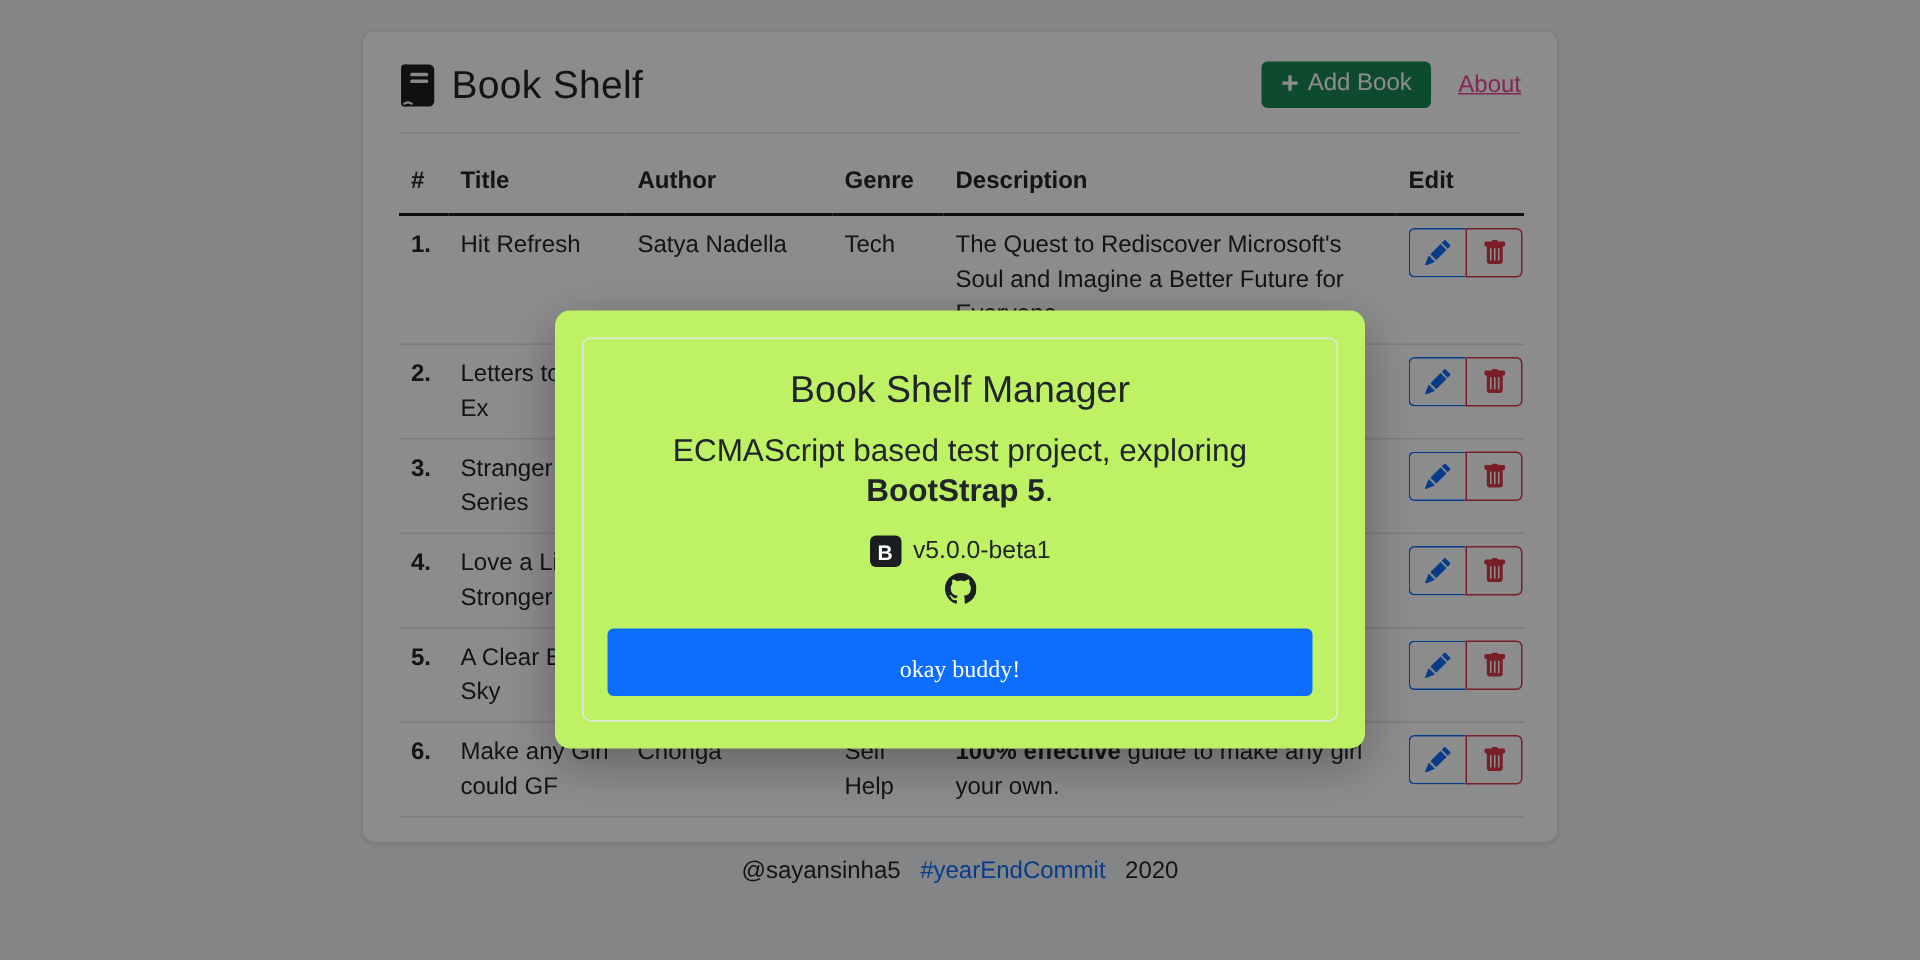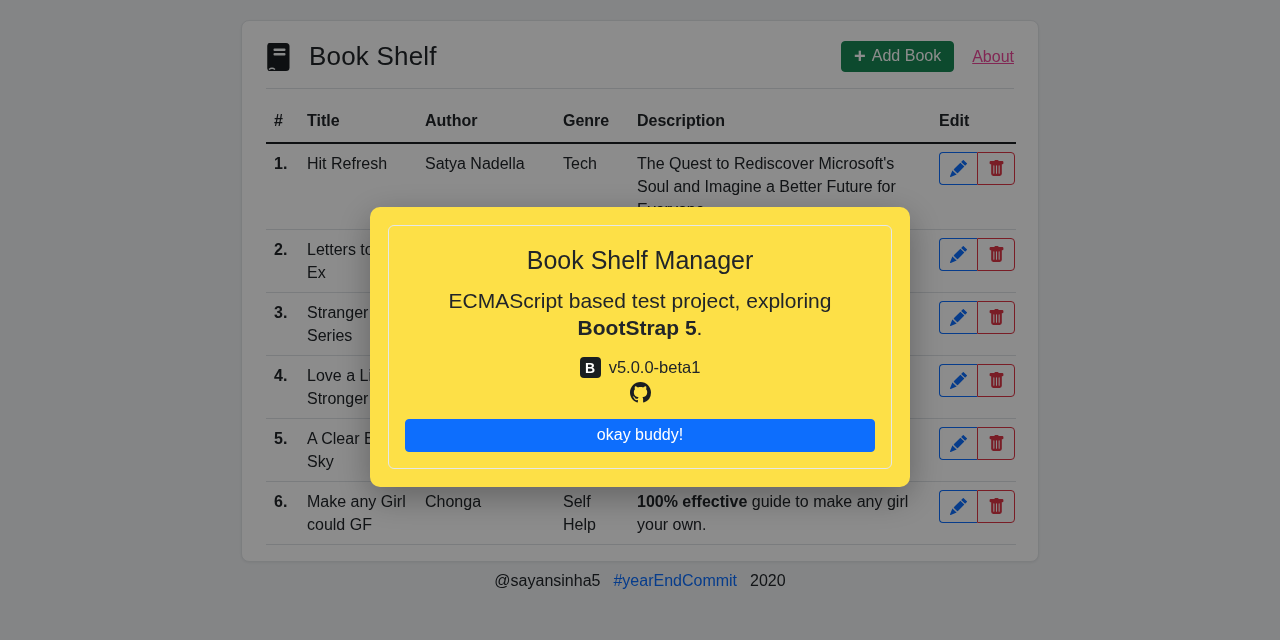--- a/index.html
+++ b/index.html
@@ -19,21 +19,20 @@
     background: #fff;
     border: 1px solid #e2e5e8;
     border-radius: 8px;
     padding: 0 24px 16px;
     box-shadow: 0 1px 3px rgba(0,0,0,.06);
   }
   .card-header {
     display: flex; align-items: center;
     padding: 20px 0 16px;
     border-bottom: 1px solid #dee2e6;
-    gap: 8px;
   }
   .app-icon { width: 25px; height: 30px; flex: 0 0 auto; }
   .app-title { font-size: 26px; font-weight: 400; margin: 0 0 0 10px; letter-spacing: .2px; }
   .header-right { margin-left: auto; display: flex; align-items: center; gap: 18px; }
   .btn-add {
     display: inline-flex; align-items: center; gap: 6px;
     background: #198754; border: 1px solid #198754; color: #fff;
     font-size: 16px; font-family: inherit;
     padding: 5px 12px 6px; border-radius: 4px; cursor: pointer;
   }
@@ -73,21 +72,21 @@
   
   .backdrop {
     position: fixed; inset: 0;
     background: rgba(0,0,0,0.45);
     z-index: 10;
   }
   .modal {
     position: fixed; top: 207px; left: 50%;
     transform: translateX(-50%);
     width: 540px; z-index: 20;
-    background: #fde047; border-radius: 10px;
+    background: #bef264; border-radius: 10px;
     box-shadow: 0 10px 35px rgba(0,0,0,.3);
     padding: 18px;
   }
   .modal-inner {
     border: 1px solid #e4e7ea; border-radius: 6px;
     padding: 16px 16px 16px;
     text-align: center;
   }
   .modal-title { font-size: 25px; font-weight: 400; margin: 4px 0 12px; }
   .modal-text { font-size: 21px; line-height: 27px; margin: 0; }
@@ -100,22 +99,22 @@
     width: 21px; height: 21px; border-radius: 4px;
     background: #1a1e21; color: #fff;
     font-size: 14px; font-weight: 700;
     display: inline-flex; align-items: center; justify-content: center;
   }
   .repo-link { color: #0d6efd; text-decoration: none; }
   .btn-okay {
     display: block; width: 100%;
     margin-top: 16px;
     background: #0d6efd; border: 1px solid #0d6efd; color: #fff;
-    font-size: 16px; font-family: Liberation Sans, sans-serif;
-    padding: 6px 0 7px; border-radius: 4px; cursor: pointer;
+    font-size: 16px; font-family: Liberation Serif, serif;
+    padding: 18px 0 7px; border-radius: 4px; cursor: pointer;
   }
 </style>
 </head>
 <body>
 
 <div class="card">
 
   <div class="card-header">
     <svg class="app-icon" viewBox="0 0 25 30" aria-hidden="true">
       <rect x="1.5" y="1" width="22" height="28" rx="3.5" fill="#1a1e21"></rect>

